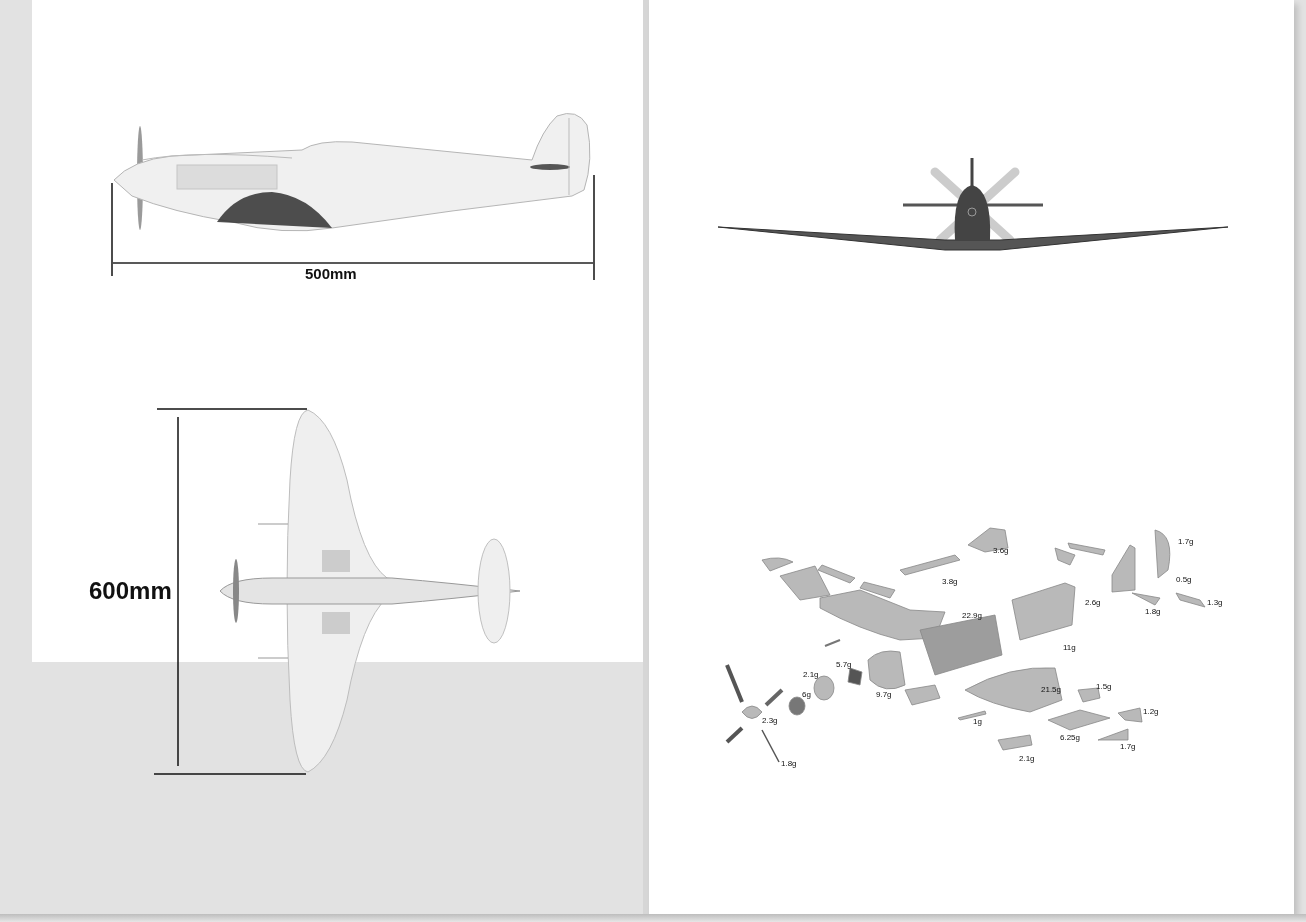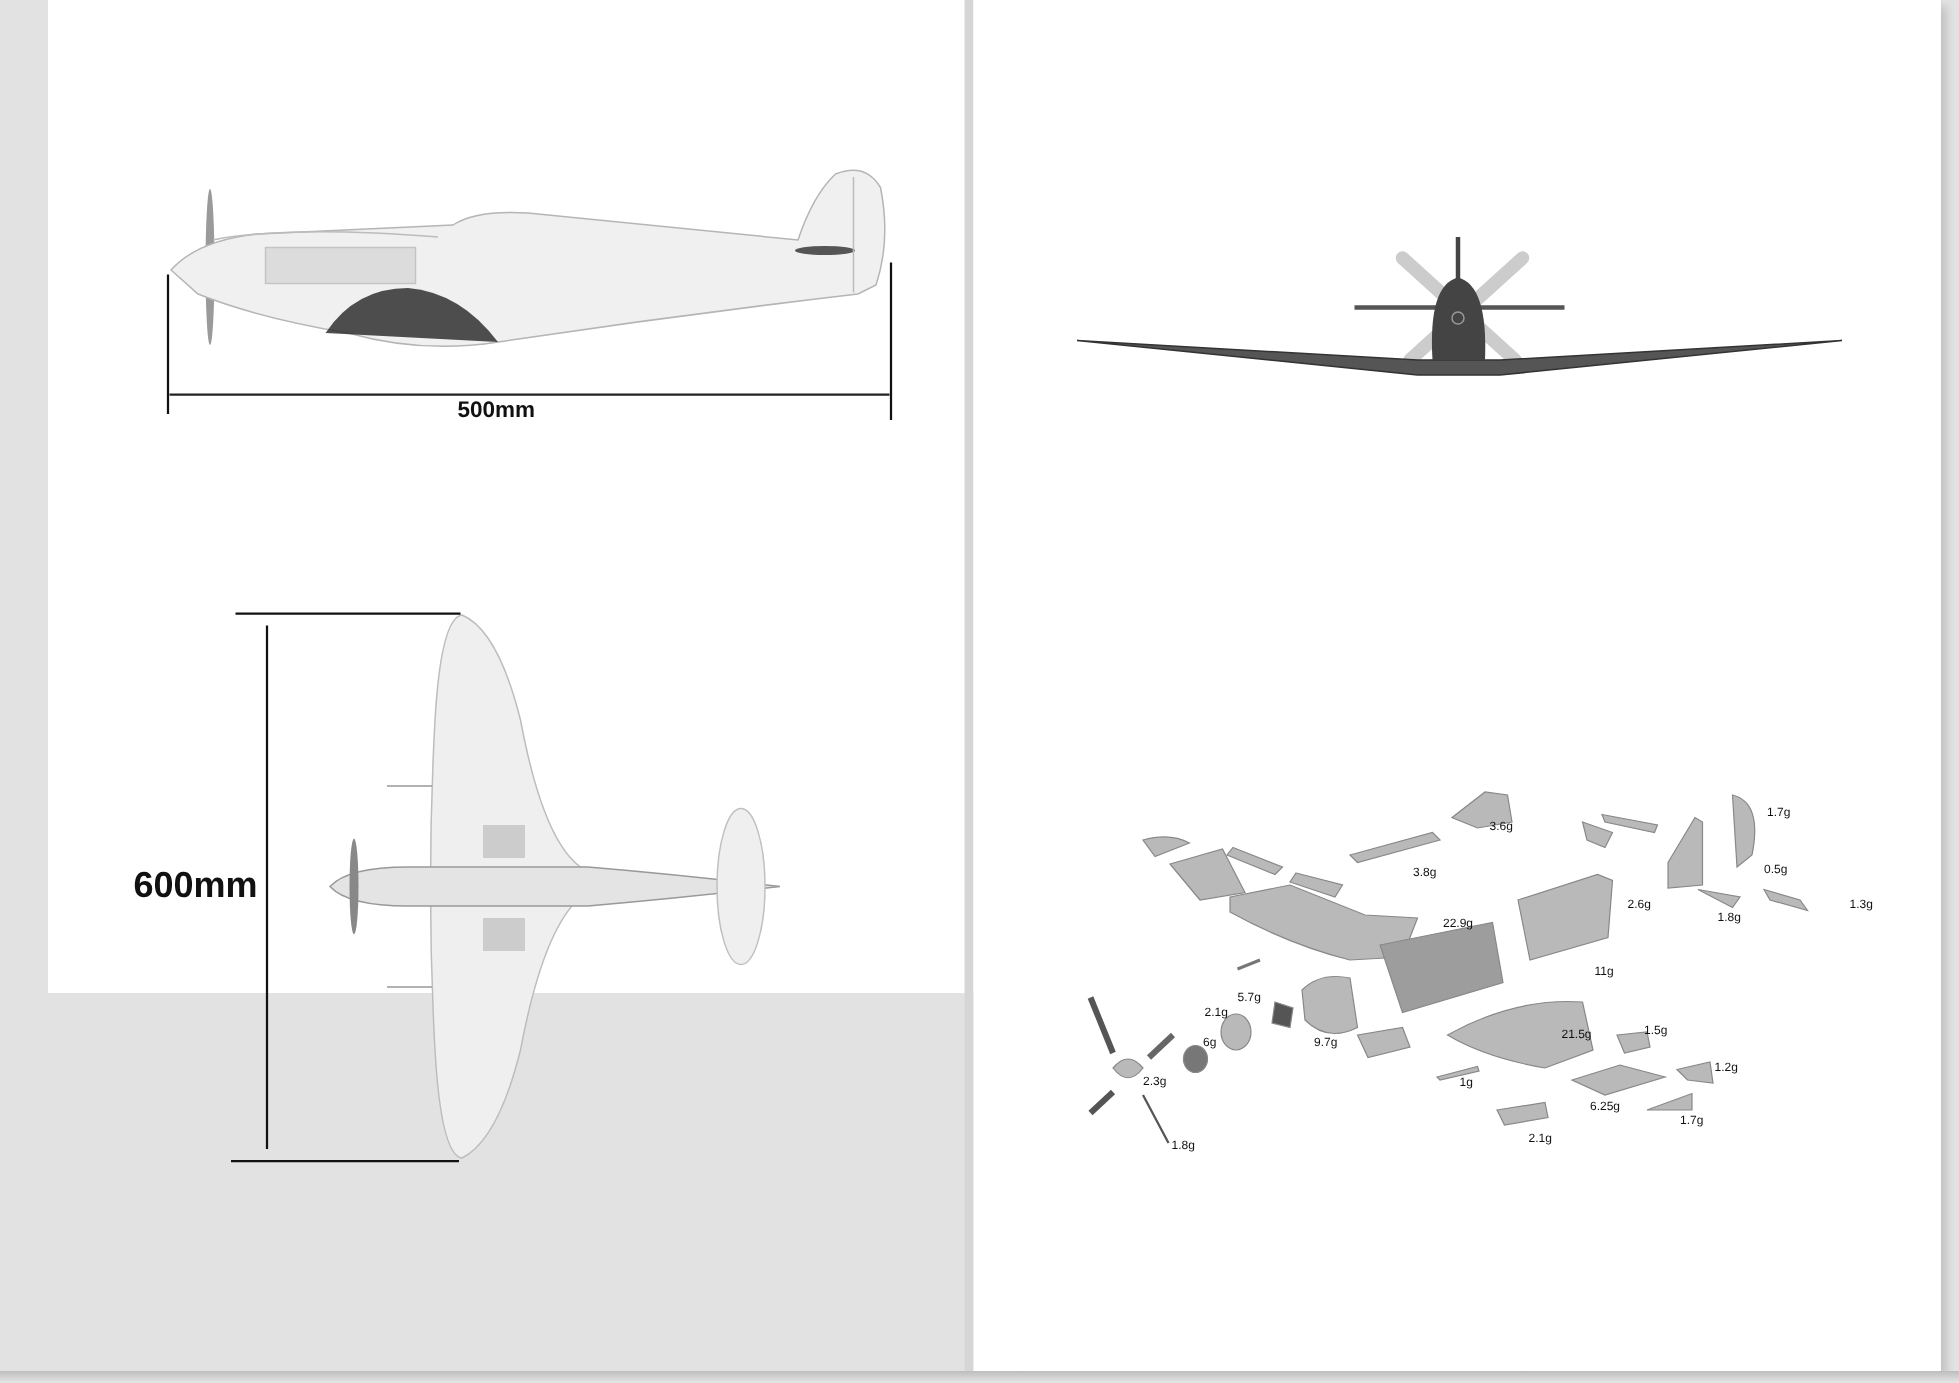--- a/index.html
+++ b/index.html
@@ -108,22 +108,22 @@
 
   <div>
     <span class="part-label" style="left:344px;top:546px">3.6g</span>
     <span class="part-label" style="left:293px;top:577px">3.8g</span>
     <span class="part-label" style="left:313px;top:611px">22.9g</span>
     <span class="part-label" style="left:414px;top:643px">11g</span>
     <span class="part-label" style="left:436px;top:598px">2.6g</span>
     <span class="part-label" style="left:529px;top:537px">1.7g</span>
     <span class="part-label" style="left:527px;top:575px">0.5g</span>
     <span class="part-label" style="left:496px;top:607px">1.8g</span>
-    <span class="part-label" style="left:584px;top:598px">1.3g</span>
-    <span class="part-label" style="left:176px;top:660px">5.7g</span>
+    <span class="part-label" style="left:558px;top:598px">1.3g</span>
+    <span class="part-label" style="left:187px;top:660px">5.7g</span>
     <span class="part-label" style="left:154px;top:670px">2.1g</span>
     <span class="part-label" style="left:227px;top:690px">9.7g</span>
     <span class="part-label" style="left:113px;top:716px">2.3g</span>
     <span class="part-label" style="left:153px;top:690px">6g</span>
     <span class="part-label" style="left:132px;top:759px">1.8g</span>
     <span class="part-label" style="left:392px;top:685px">21.5g</span>
     <span class="part-label" style="left:324px;top:717px">1g</span>
     <span class="part-label" style="left:447px;top:682px">1.5g</span>
     <span class="part-label" style="left:494px;top:707px">1.2g</span>
     <span class="part-label" style="left:411px;top:733px">6.25g</span>

